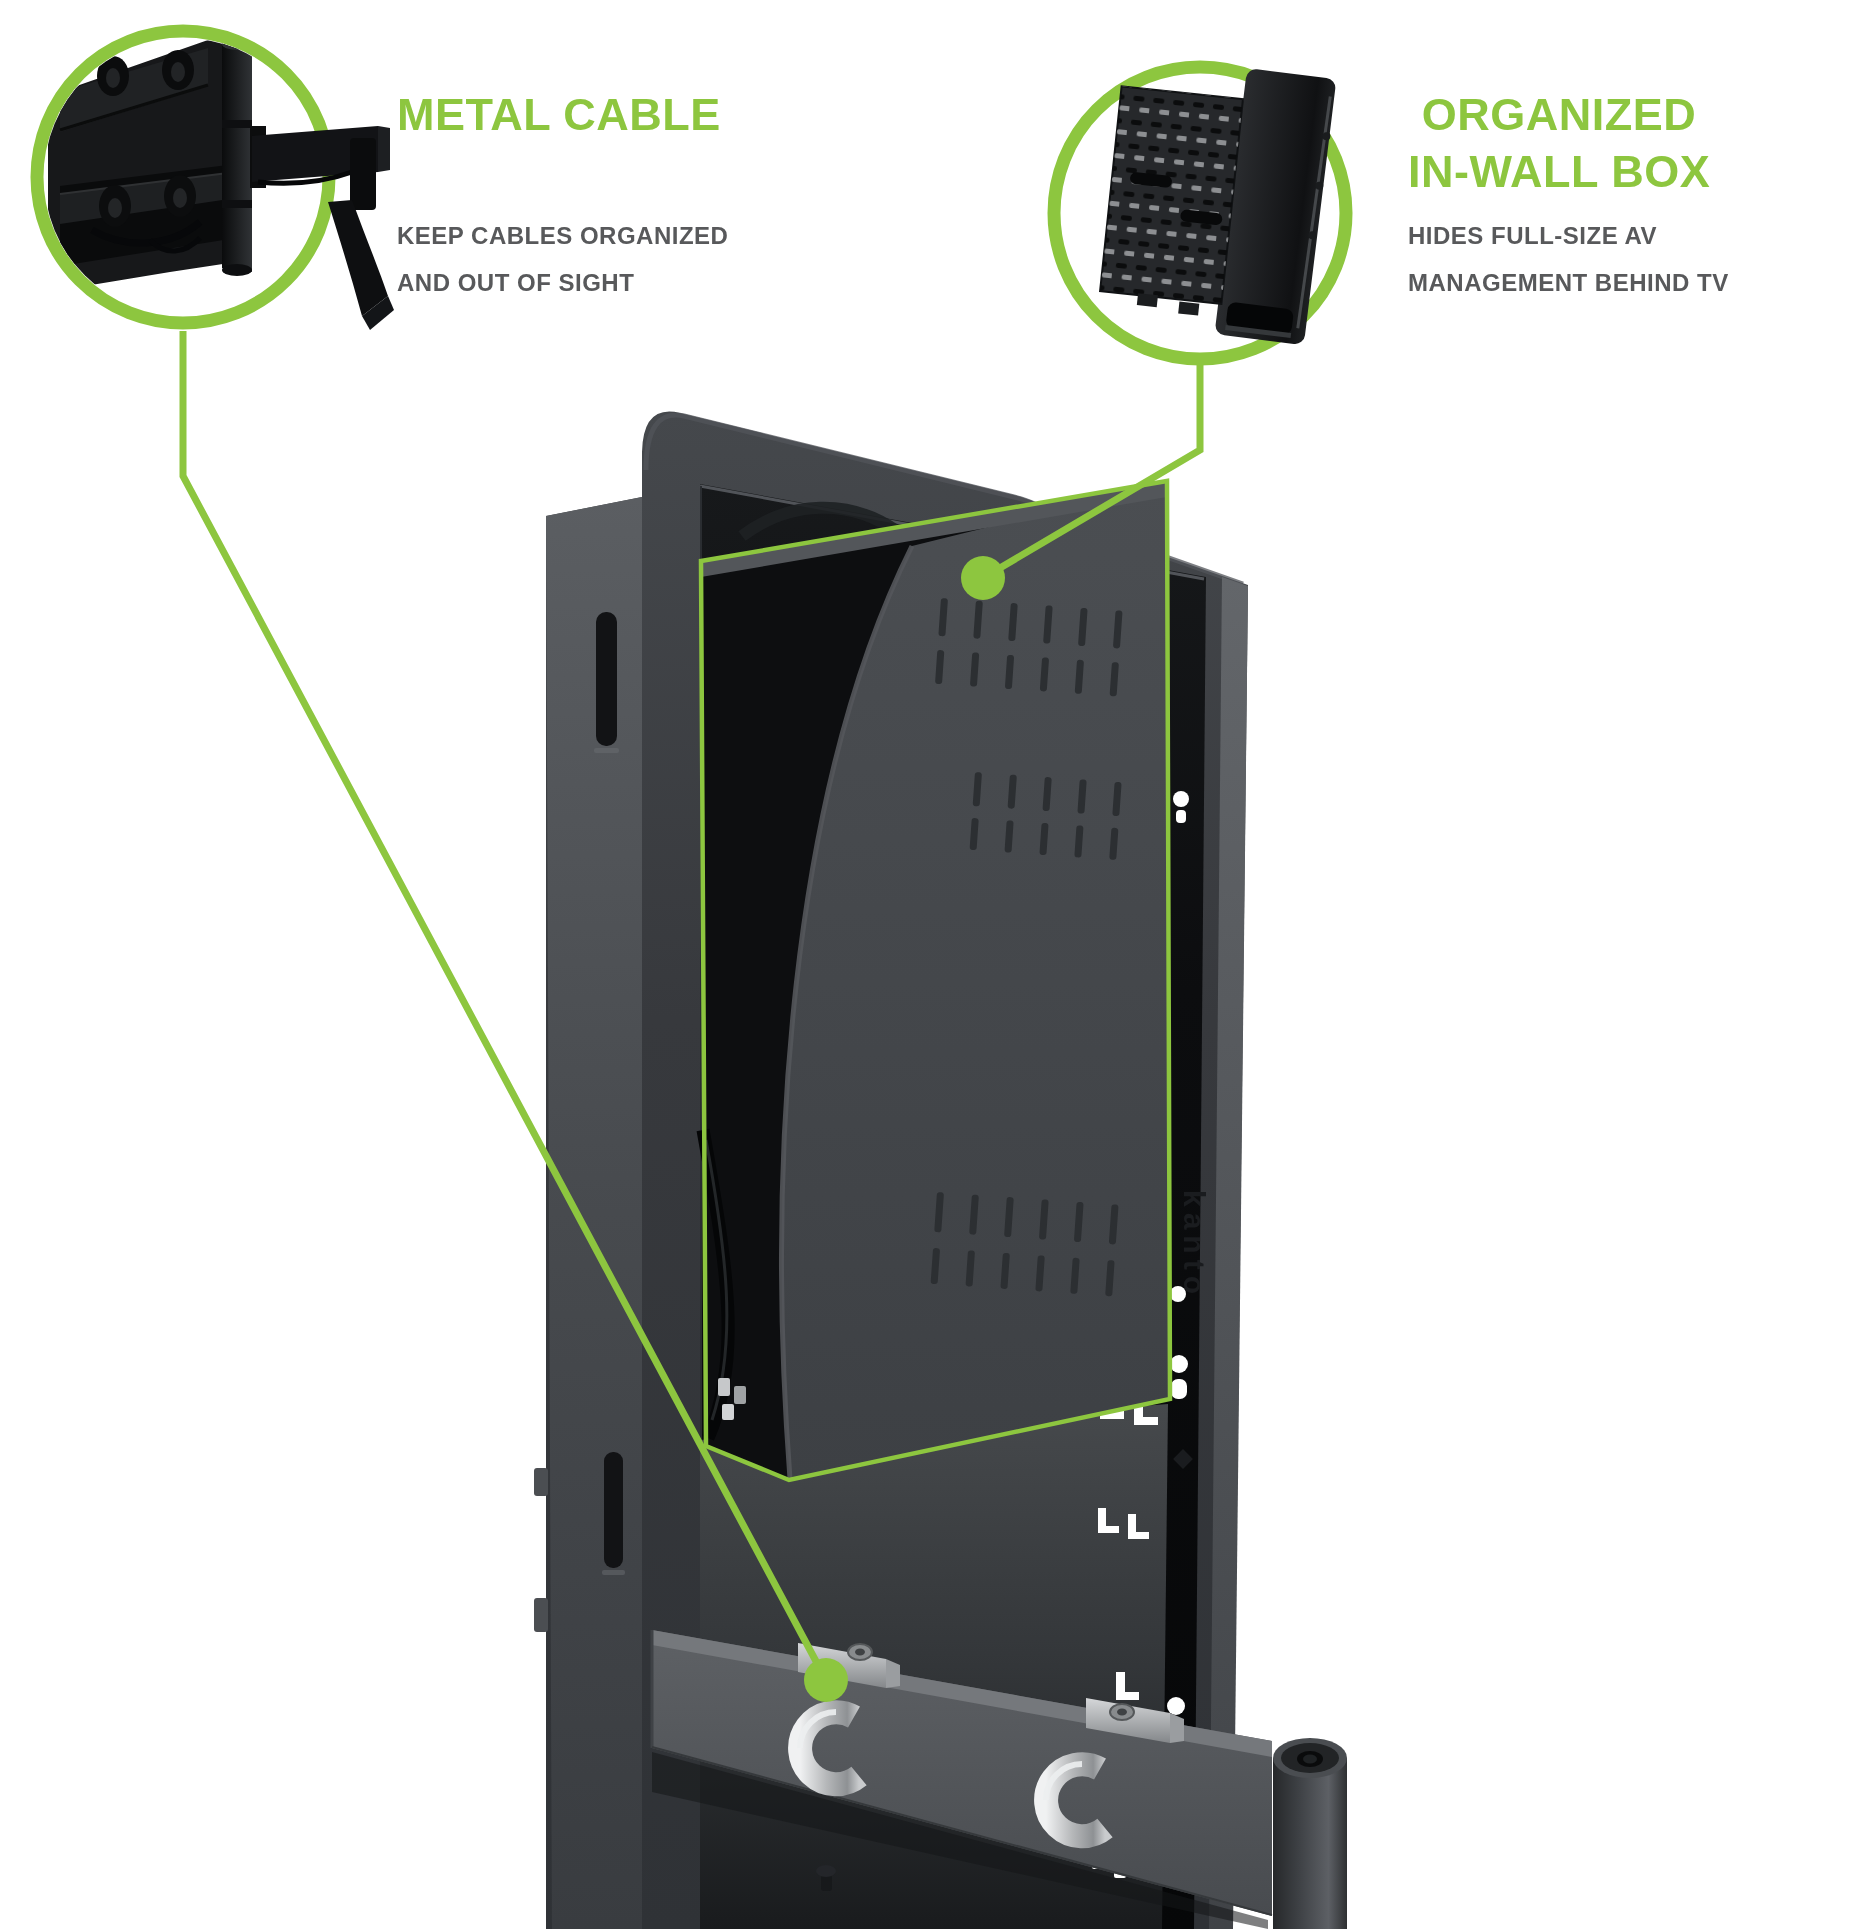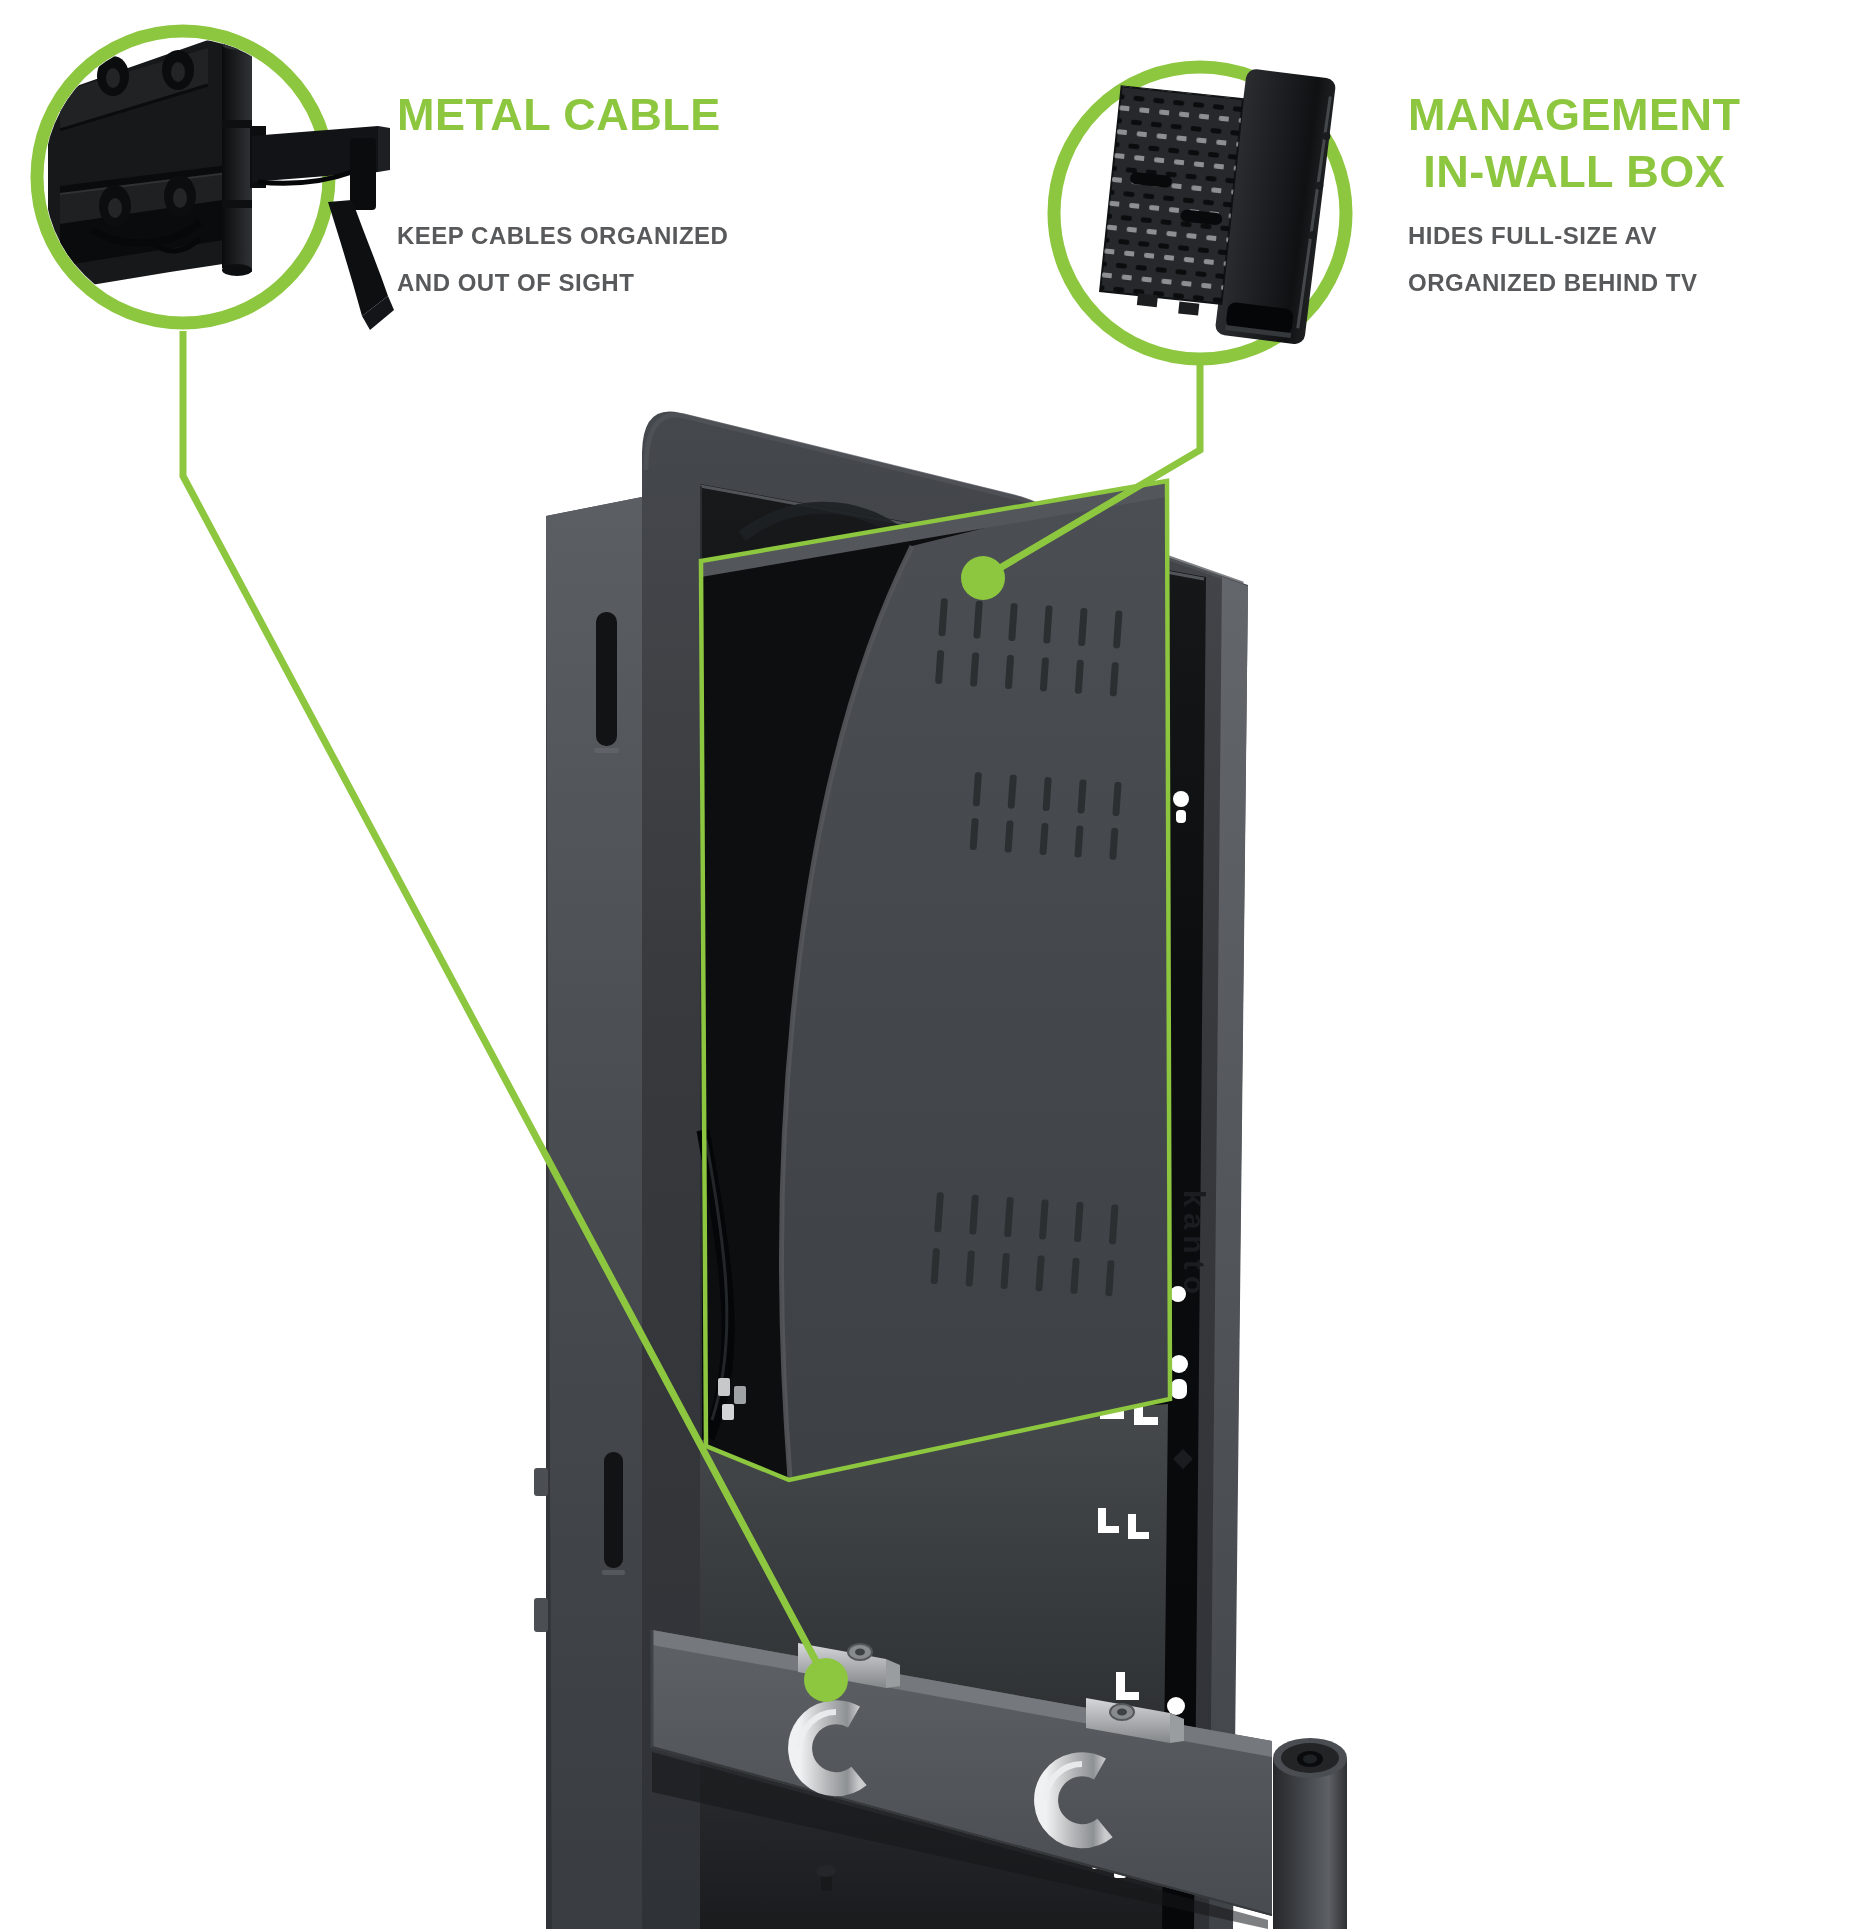--- a/index.html
+++ b/index.html
@@ -307,20 +307,20 @@
 </svg>
 
   <div id="left-title" class="callout-text callout-title">
     <div>METAL CABLE</div>
   </div>
   <div id="left-desc" class="callout-text callout-desc">
     <div>KEEP CABLES ORGANIZED</div>
     <div>AND OUT OF SIGHT</div>
   </div>
   <div id="right-title" class="callout-text callout-title">
-    <div>MANAGEMENT</div>
+    <div>ORGANIZED</div>
     <div>IN-WALL BOX</div>
   </div>
   <div id="right-desc" class="callout-text callout-desc">
     <div>HIDES FULL-SIZE AV</div>
-    <div>ORGANIZED BEHIND TV</div>
+    <div>MANAGEMENT BEHIND TV</div>
   </div>
 </div>
 
 </body></html>

